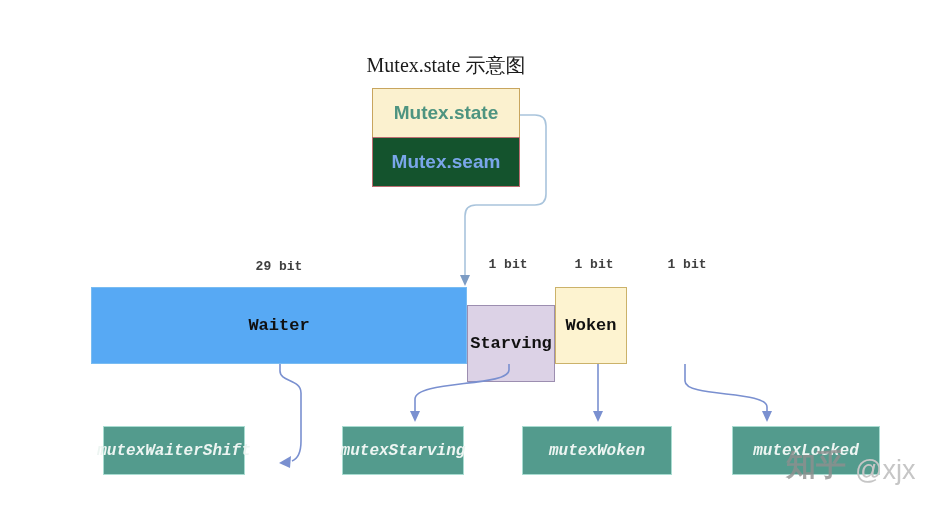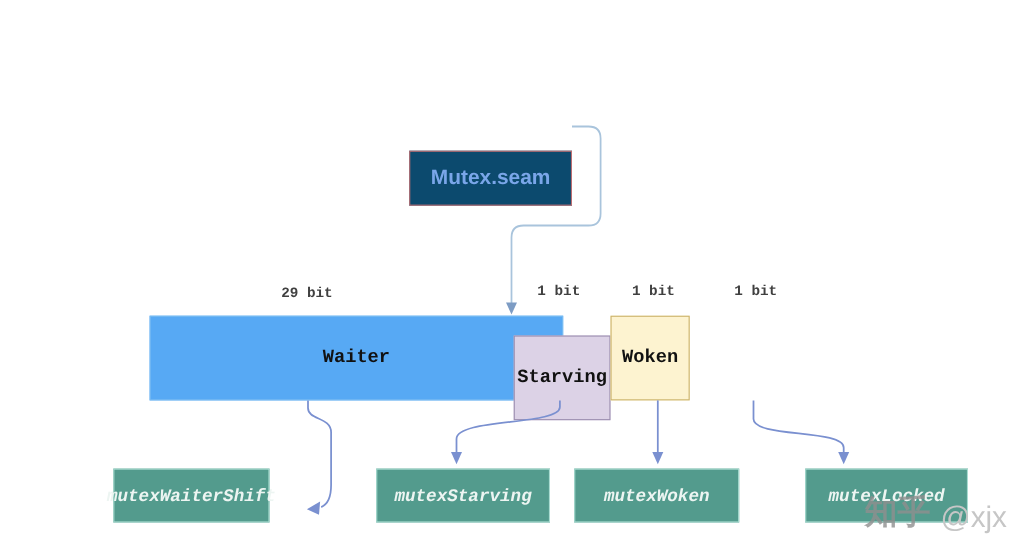--- a/index.html
+++ b/index.html
@@ -25,21 +25,21 @@
   }
 
   
   .struct-box {
     left: 372px; width: 148px; height: 50px;
     display: flex; align-items: center; justify-content: center;
     font-family: "Liberation Sans", sans-serif;
     font-weight: bold; font-size: 19px;
   }
   #struct-state-box { top: 88px;  background: #fbf1cf; border: 1px solid #c8a55e; color: #4e9480; }
-  #struct-seam-box  { top: 137px; background: #0c4a6e; border: 1px solid #bd6e72; color: #7aa6e9; }
+  #struct-seam-box  { top: 137px; background: #14532d; border: 1px solid #bd6e72; color: #7aa6e9; }
 
   
   .bits-label {
     transform: translateX(-50%);
     font-family: "Liberation Mono", "DejaVu Sans Mono", monospace;
     font-weight: bold; font-size: 13px; color: #404040;
     white-space: nowrap;
   }
   #bits-waiter   { left: 279px; top: 259px; }
   #bits-starving { left: 508px; top: 257px; }
@@ -47,36 +47,36 @@
   #bits-locked   { left: 687px; top: 257px; }
 
   
   .segment {
     top: 287px; height: 77px;
     display: flex; align-items: center; justify-content: center;
     font-family: "Liberation Mono", "DejaVu Sans Mono", monospace;
     font-weight: bold; font-size: 17px; color: #111;
     white-space: nowrap;
   }
-  #segment-waiter   { left: 91px;  width: 376px; background: #57a9f4; border: 1px solid #79bcf2; margin-left: 45px; }
+  #segment-waiter   { left: 91px;  width: 376px; background: #57a9f4; border: 1px solid #79bcf2; }
   #segment-starving { left: 467px; width: 88px;  background: #dcd2e6; border: 1px solid #9c8eb0; margin-top: 18px; }
   #segment-woken    { left: 555px; width: 72px;  background: #fdf3d0; border: 1px solid #cbb26a; }
   #segment-locked   { left: 642px; width: 87px;  background: #f9ad61; border: 1px solid #d78f3c; }
 
   
   .const-box {
     top: 426px; height: 49px;
     background: #539b8d; border: 1px solid #a9dcd1;
     display: flex; align-items: center; justify-content: center;
     font-family: "Liberation Mono", "DejaVu Sans Mono", monospace;
     font-weight: bold; font-style: italic; font-size: 16px;
     color: #edf5f2; white-space: nowrap;
   }
   #const-waiter-shift { left: 103px; width: 142px; align-items: center; }
-  #const-starving     { left: 342px; width: 158px; }
+  #const-starving     { left: 342px; width: 122px; }
   #const-woken        { left: 522px; width: 150px; }
   #const-locked       { left: 692px; width: 148px; margin-left: 40px; }
 
   
   #arrow-layer { left: 0; top: 0; width: 941px; height: 508px; pointer-events: none; }
   .conn-light { stroke: #a9c4dc; stroke-width: 1.6; fill: none; }
   .conn       { stroke: #7a90d0; stroke-width: 1.6; fill: none; }
   .head-light { fill: #7d9cc4; stroke: none; }
   .head       { fill: #7a90d0; stroke: none; }
 
@@ -88,21 +88,25 @@
     white-space: nowrap;
   }
   #watermark-brand  { font-size: 30px; font-weight: bold; color: #8f8f8f; opacity: 0.8; }
   #watermark-handle { font-size: 27px; color: #c6c6c6; }
 </style>
 </head>
 <body>
 
 <div id="canvas">
 
+  <div id="diagram-title" class="abs">Mutex.state 示意图</div>
 
+  <div id="struct-state-box" class="abs struct-box">
+    <span>Mutex.state</span>
+  </div>
   <div id="struct-seam-box" class="abs struct-box">
     <span>Mutex.seam</span>
   </div>
 
   <div id="bits-waiter" class="abs bits-label">29 bit</div>
   <div id="bits-starving" class="abs bits-label">1 bit</div>
   <div id="bits-woken" class="abs bits-label">1 bit</div>
   <div id="bits-locked" class="abs bits-label">1 bit</div>
 
   <div id="segment-waiter" class="abs segment">

